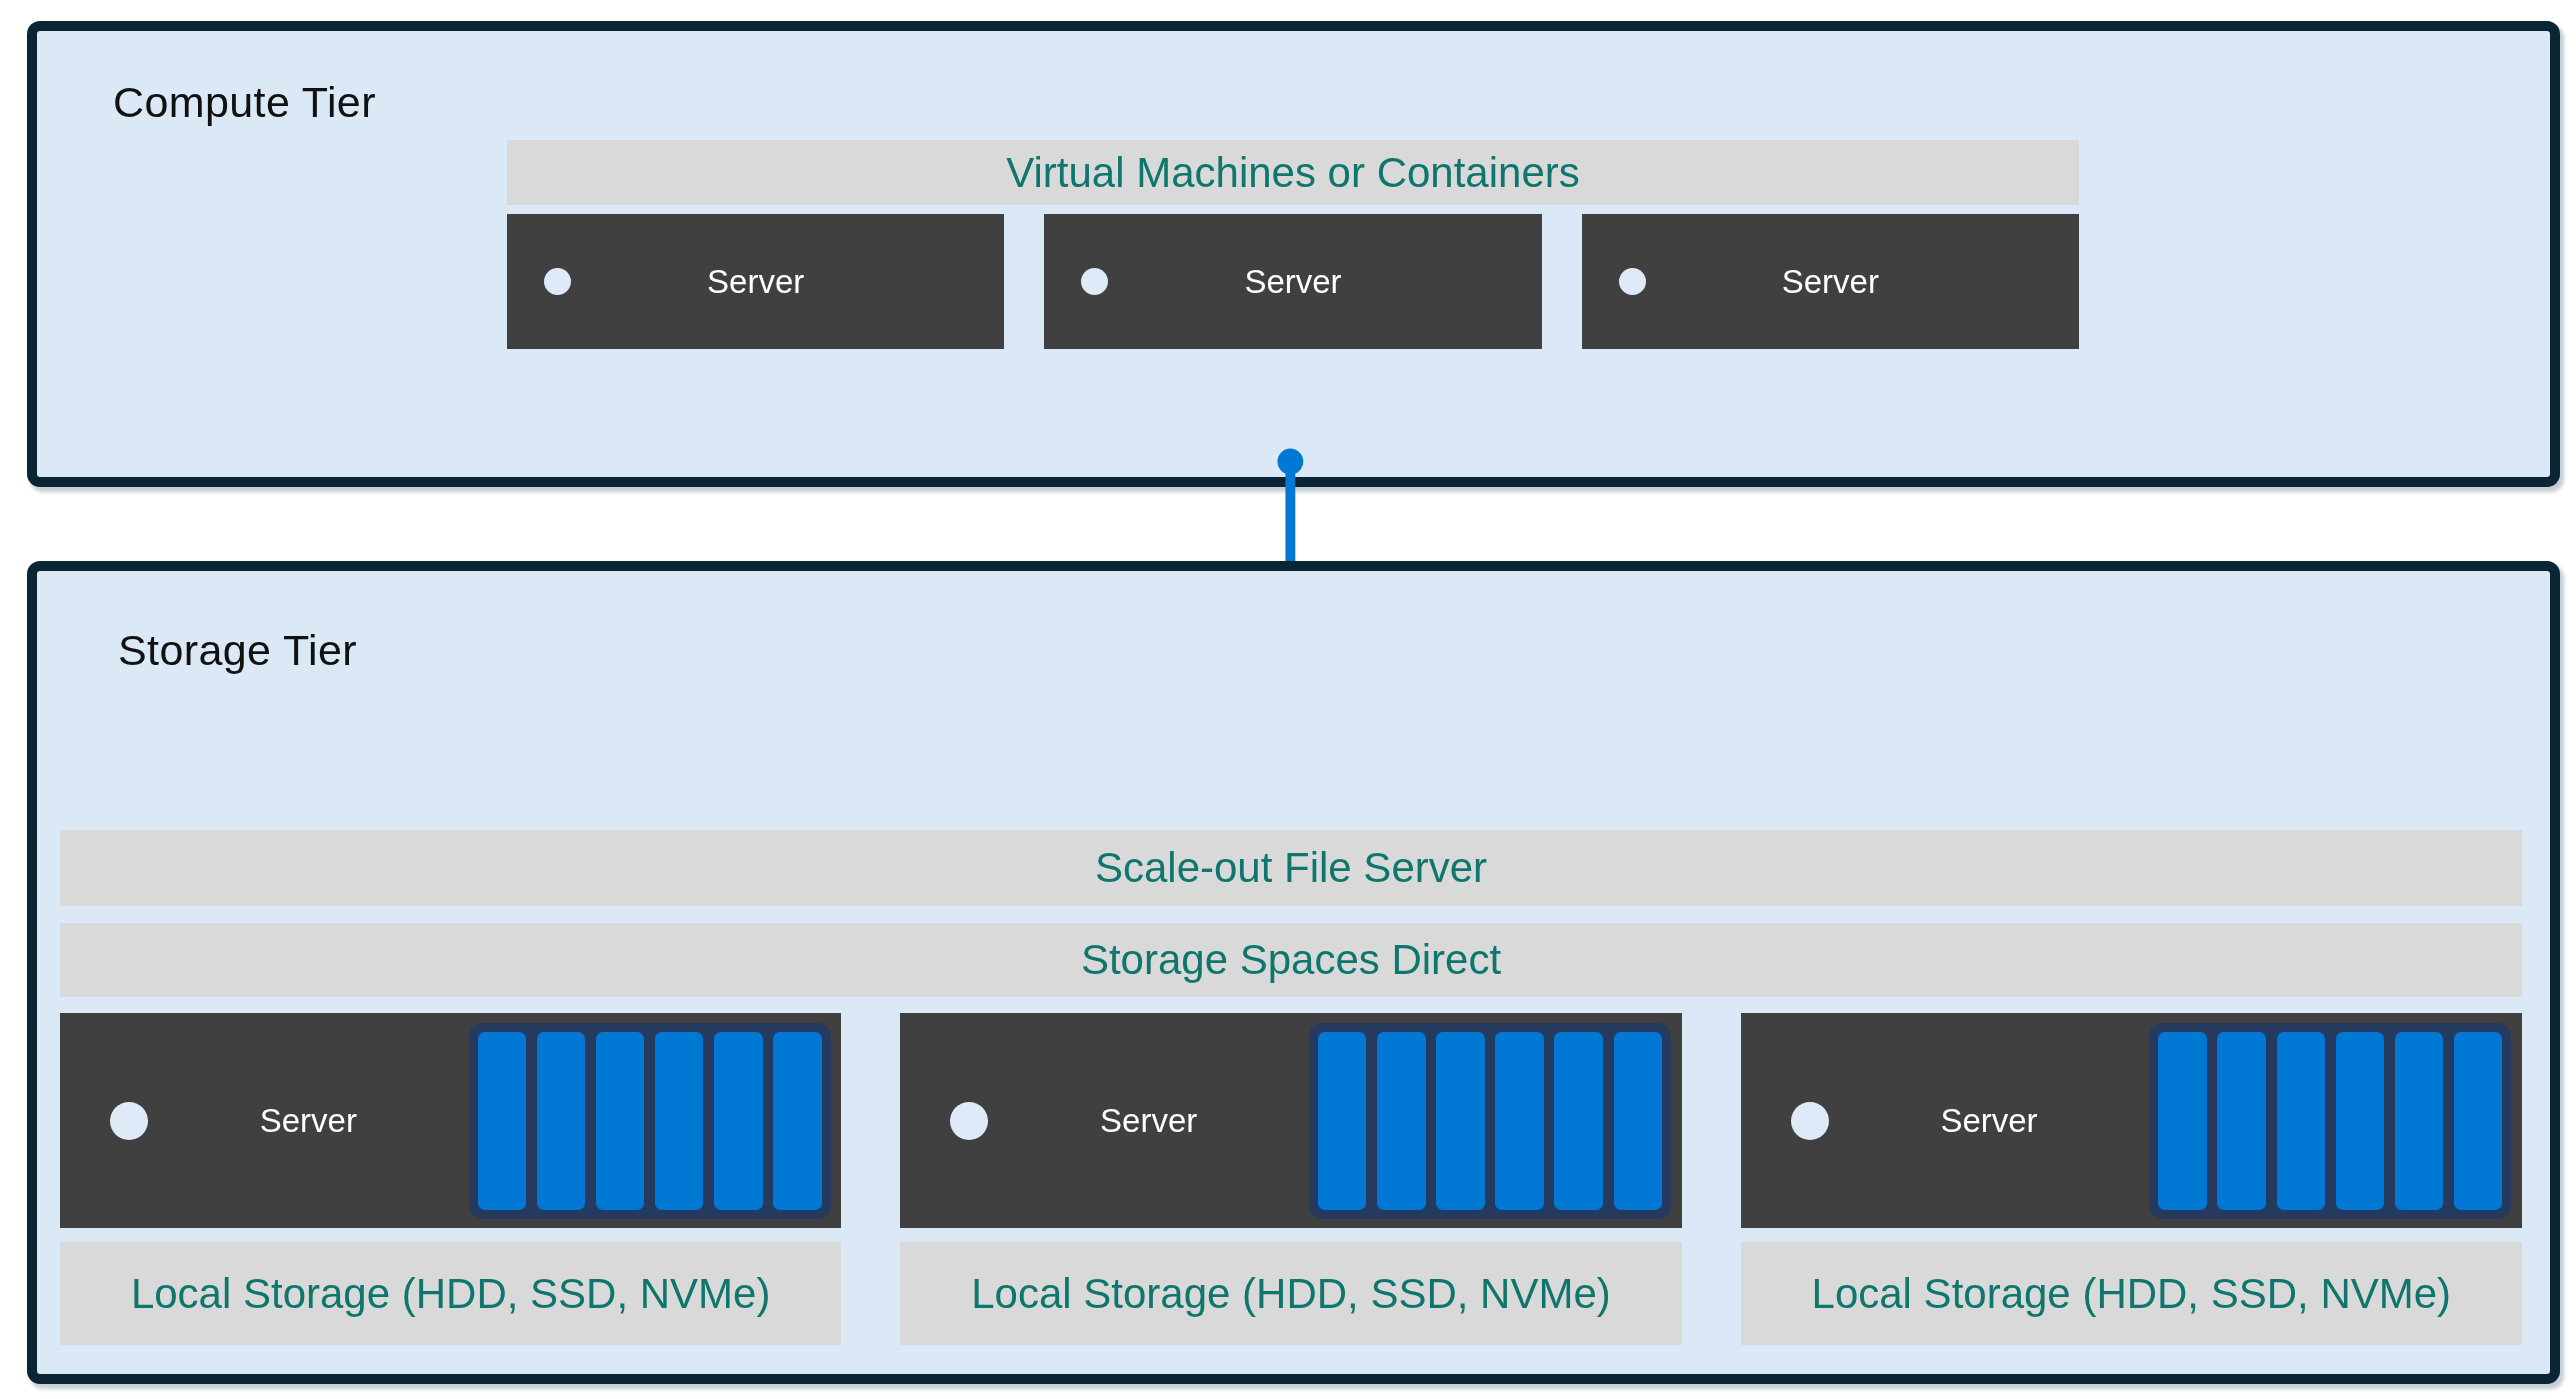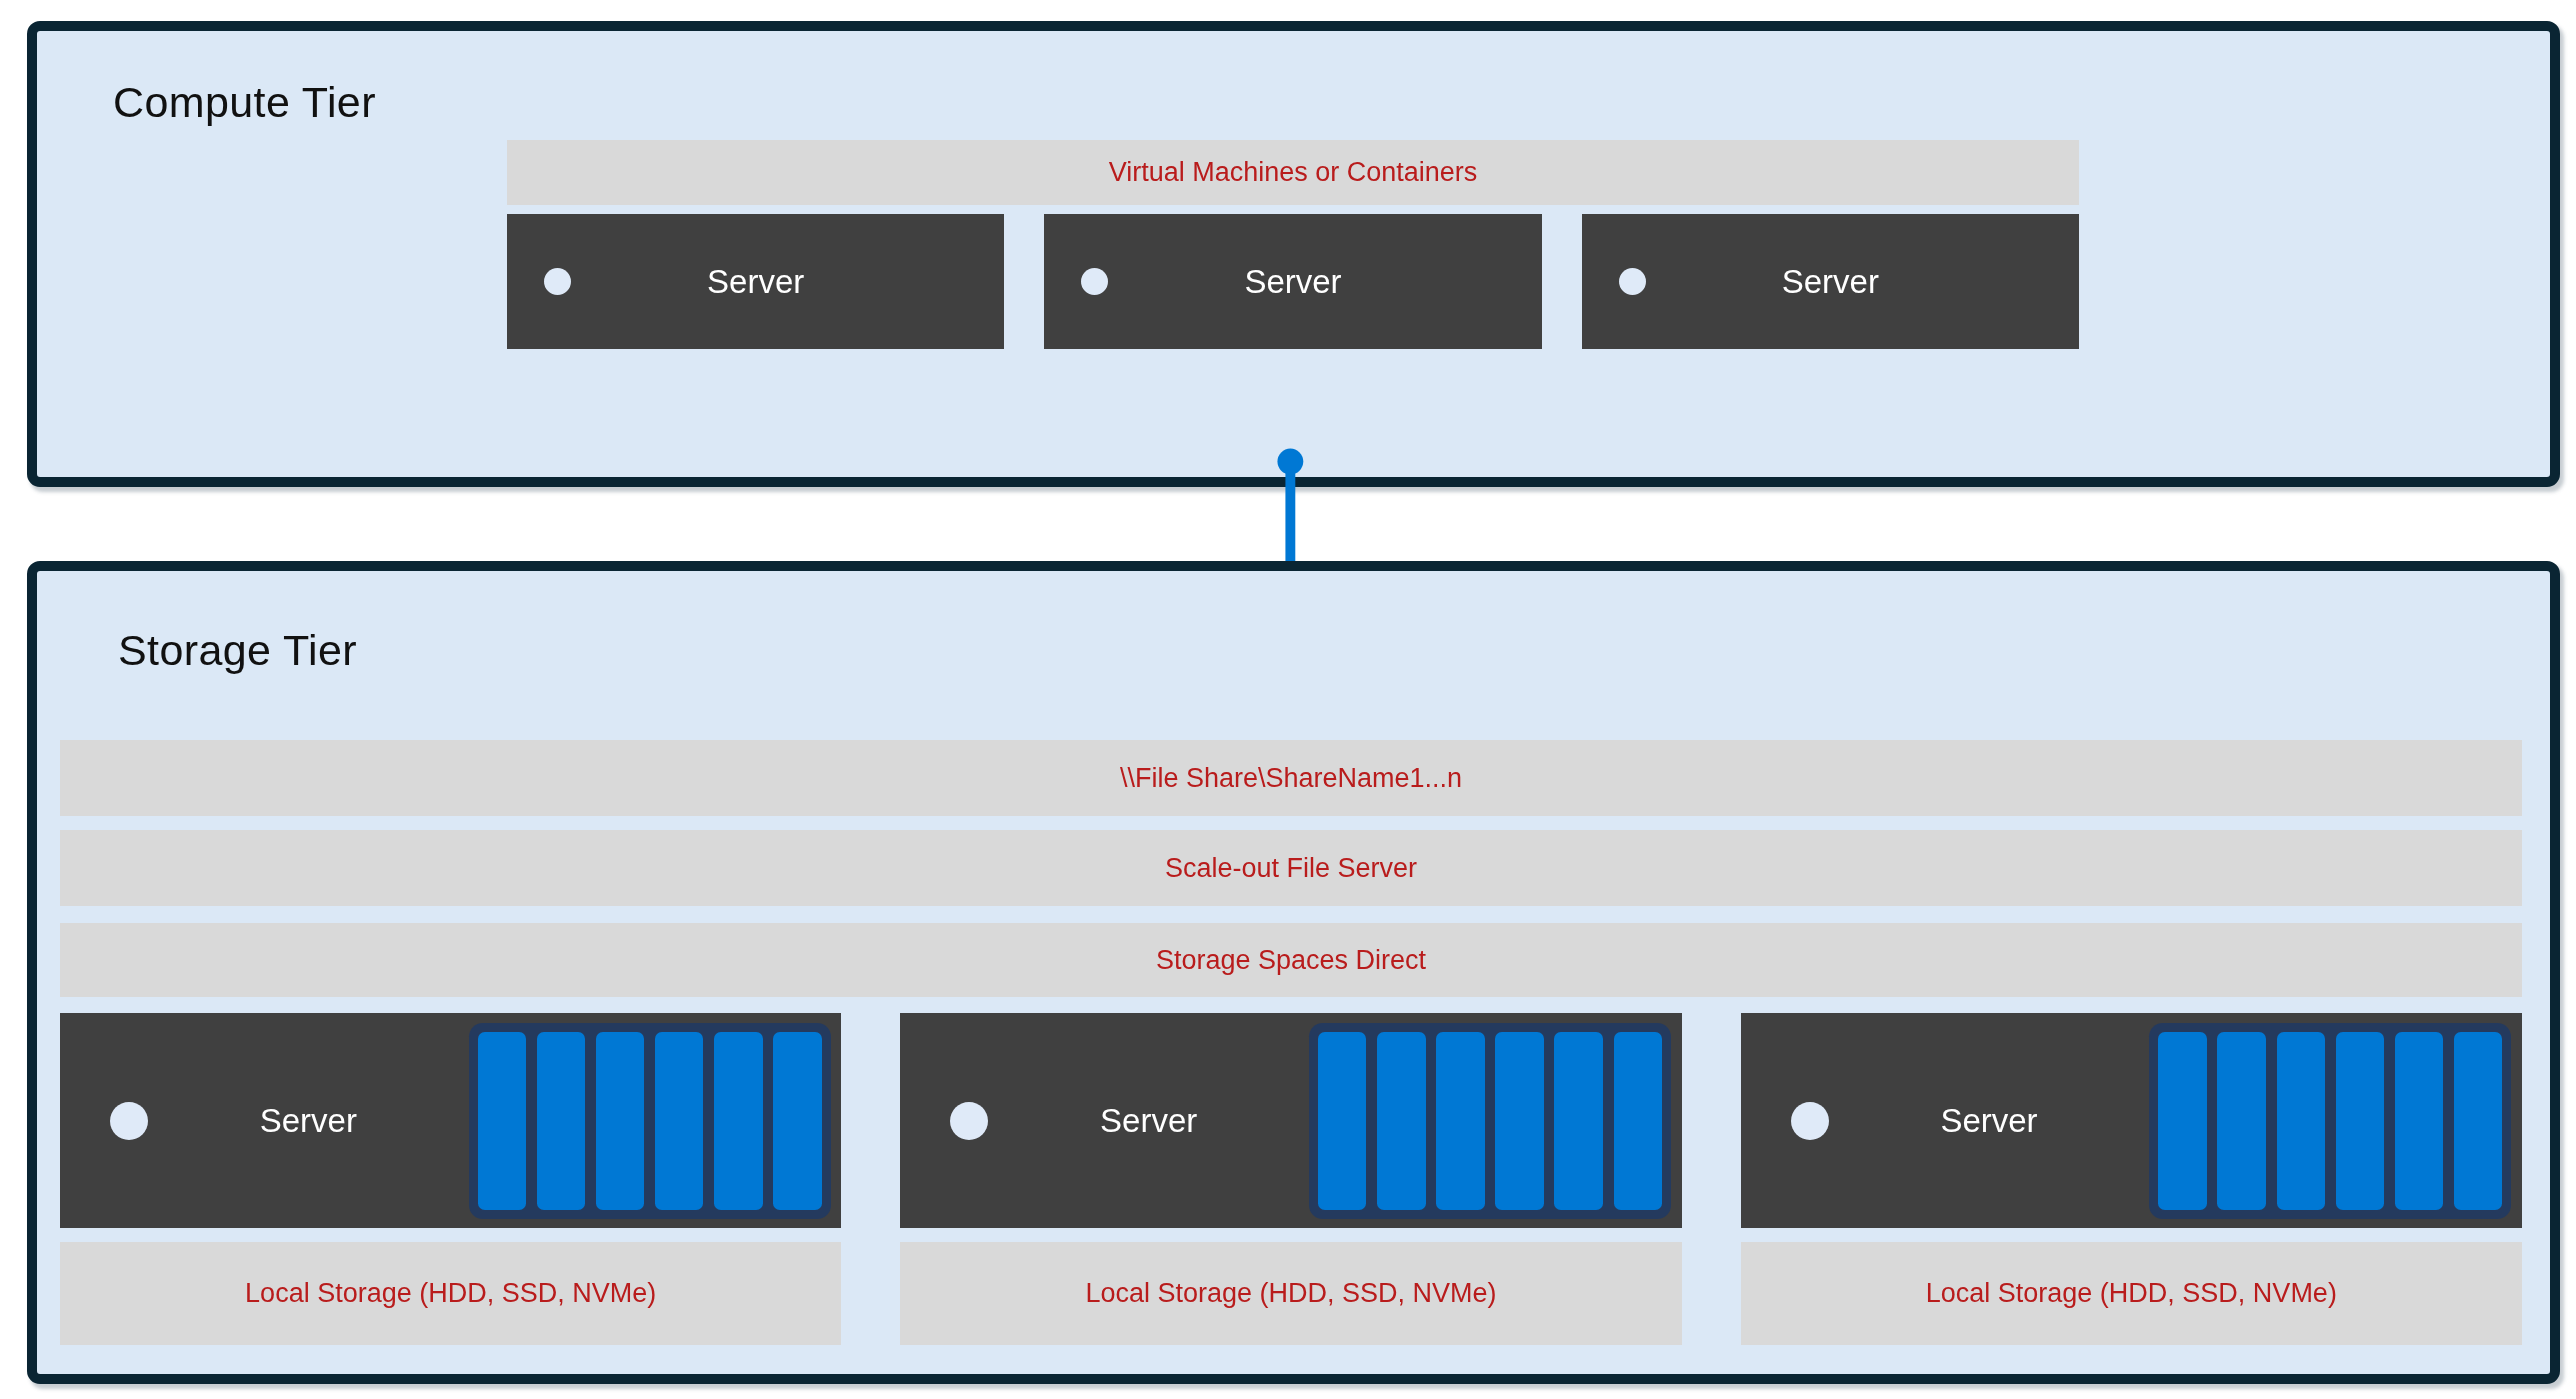--- a/index.html
+++ b/index.html
@@ -27,21 +27,21 @@
     font-size:43px;
     color:#111111;
     letter-spacing:0.4px;
   }
   .tier.compute .tier-title{left:76px;top:47px;}
   .tier.storage .tier-title{left:81px;top:55px;}
 
   .graybar{
     background:#d9d9d9;
     display:flex;align-items:center;justify-content:center;
-    font-size:27px;color:#b91c1c;
+    font-size:42px;color:#0f766e;
     box-sizing:border-box;
   }
 
   
   .compute-stack{position:absolute;left:470px;top:0;width:1572px;height:100%;}
   .vm-bar{position:absolute;left:0;top:109px;width:100%;height:65px;}
   .compute-server-row{
     position:absolute;left:0;top:183px;width:100%;height:135px;
     display:grid;grid-template-columns:1fr 1fr 1fr;column-gap:40px;
   }
@@ -134,23 +134,20 @@
     <rect x="84.5" y="27" width="13" height="193" fill="#0078d4"></rect>
     <circle cx="91" cy="27" r="17" fill="#0078d4"></circle>
     <circle cx="91" cy="220" r="16" fill="#0078d4"></circle>
     <path fill="#0078d4" d="M18,232 H68 Q76,232 81,236 L104,249 Q109,252 116,252 H163 Q173,252 173,262 V347 Q173,357 163,357 H18 Q8,357 8,347 V242 Q8,232 18,232 Z"></path>
   </svg>
 
   <section class="tier storage">
     <div class="tier-title">Storage Tier</div>
 
     <div class="storage-stack">
-      <div class="graybar fileshare-bar">
-        <span>\\File Share\ShareName1...n</span>
-      </div>
       <div class="graybar s2d-bar">
         <span>Storage Spaces Direct</span>
       </div>
       <div class="graybar sofs-bar">
         <span>Scale-out File Server</span>
       </div>
 
       <div class="storage-server-row">
         <div class="server-box">
           <span class="dot"></span>

